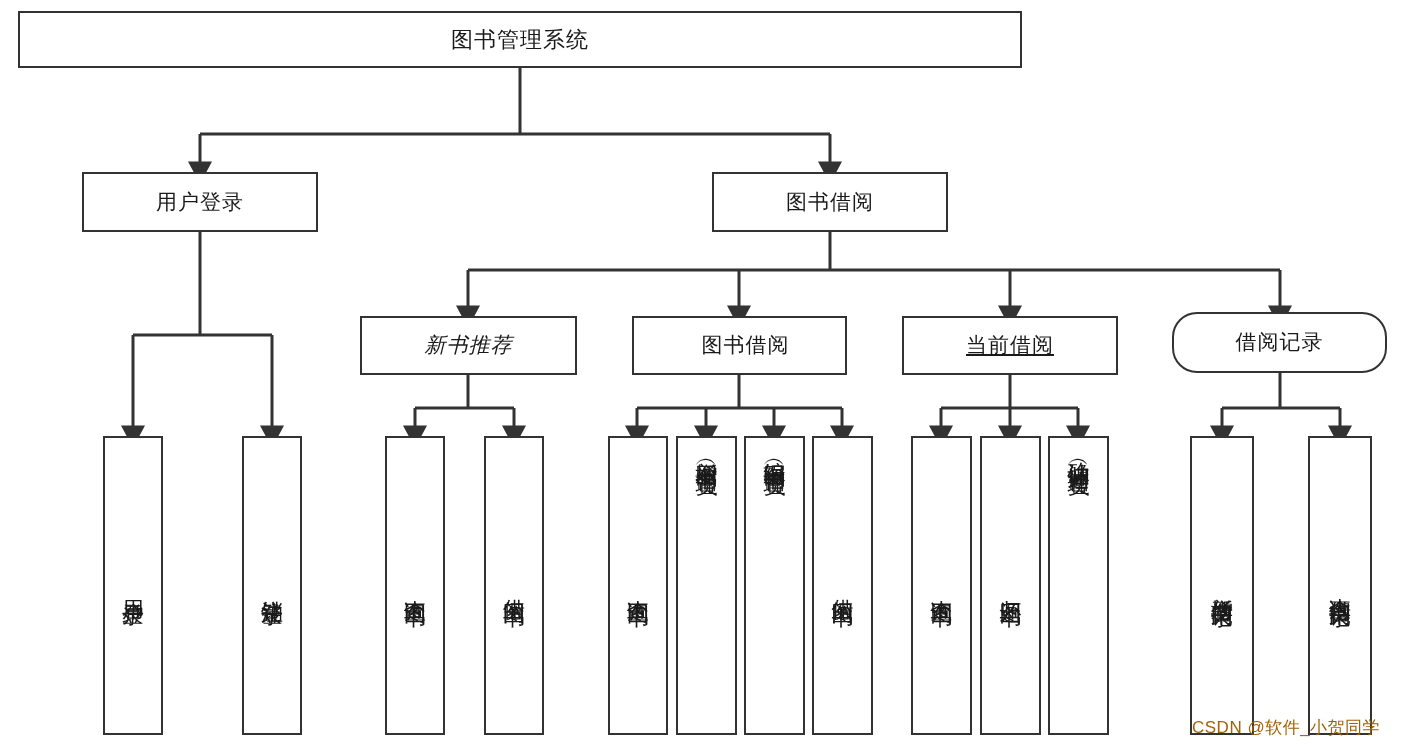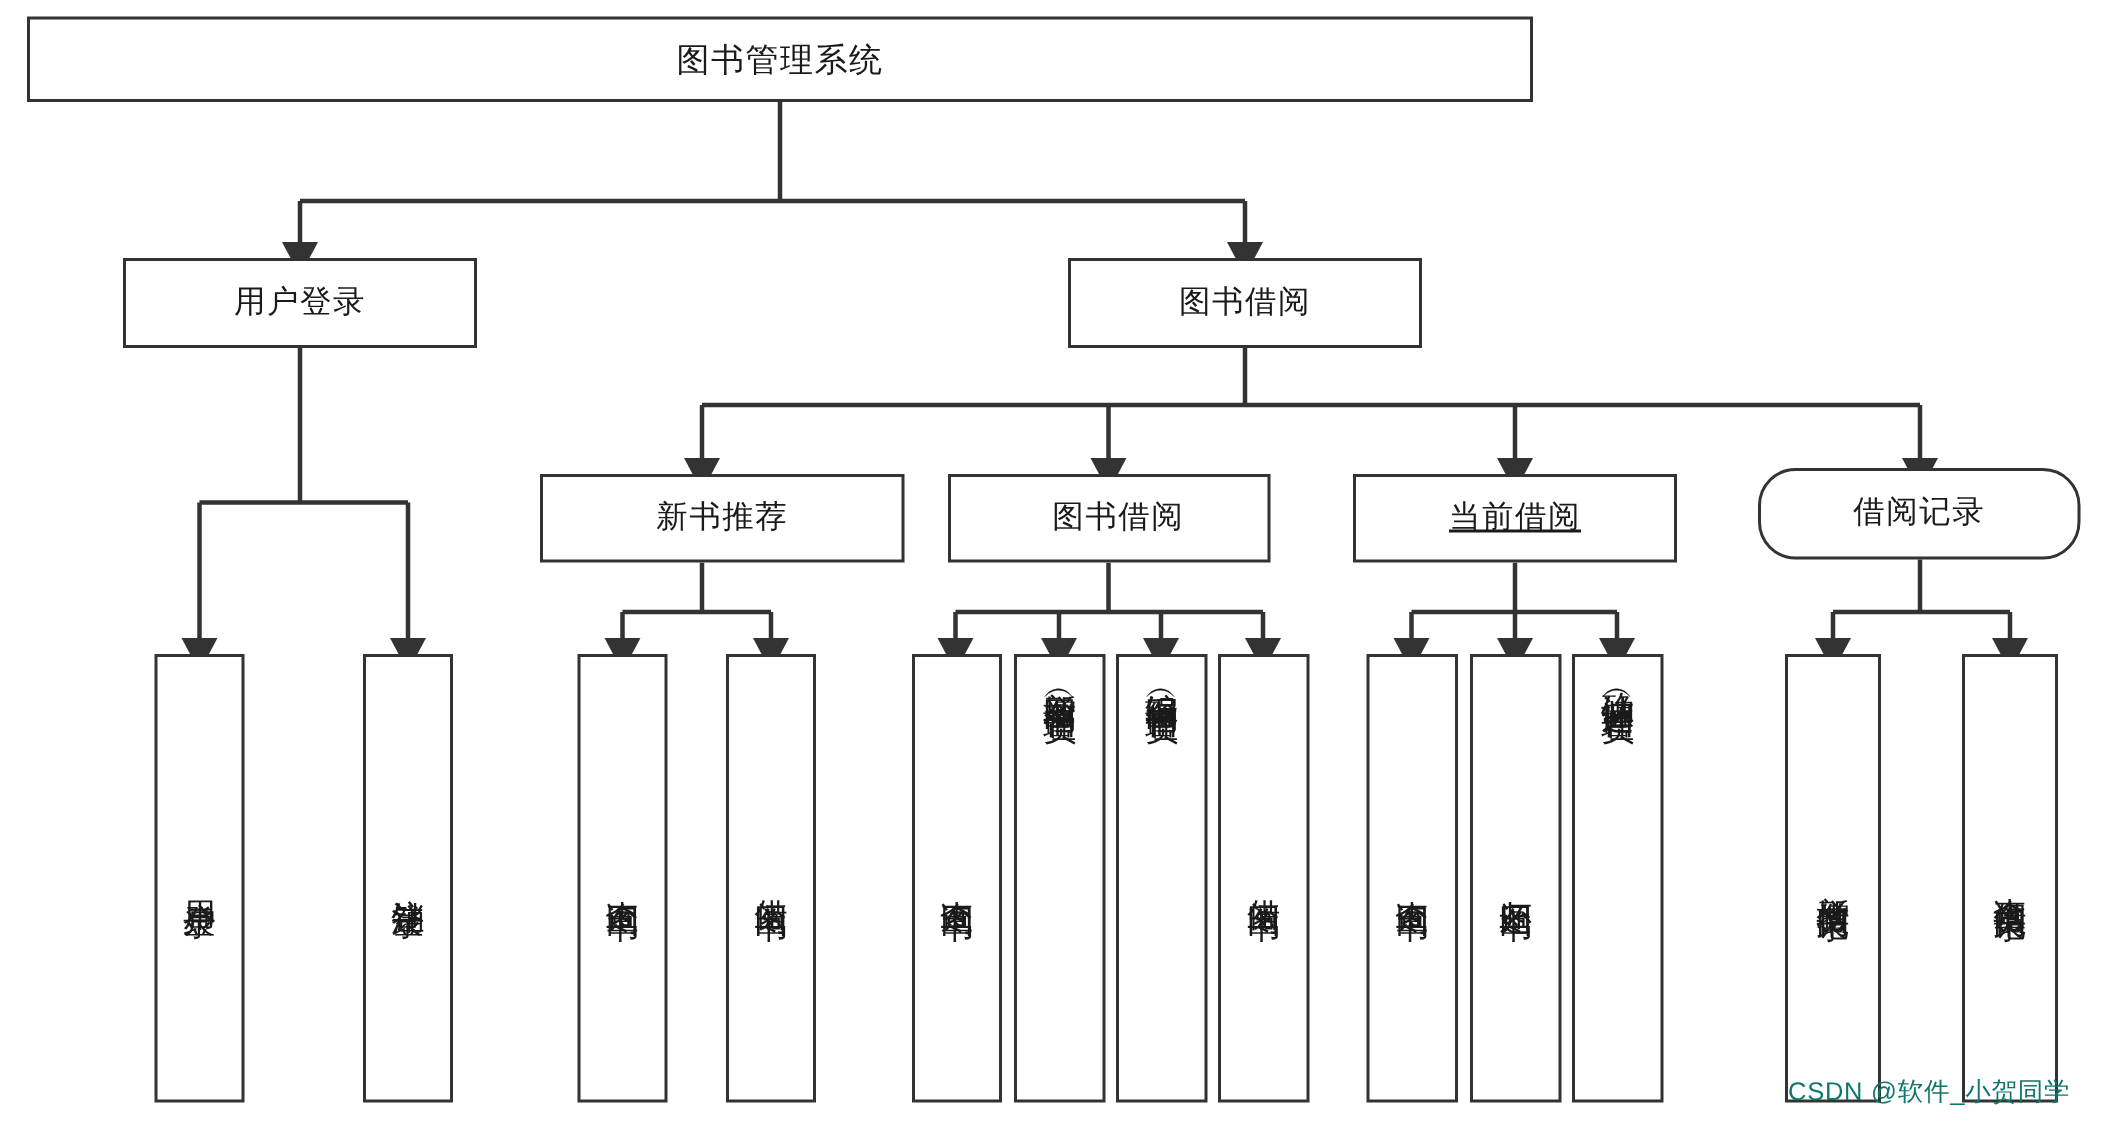--- a/index.html
+++ b/index.html
@@ -62,21 +62,21 @@
     line-height: 1.0;
     letter-spacing: 2px;
     -webkit-text-orientation: upright;
   }
   .node.vert.mid {
     align-items: center;
     padding-top: 0;
   }
   .watermark {
     position: absolute;
-    color: #0f766e;
+    color: #a16207;
     font-size: 17px;
     letter-spacing: 0.5px;
     white-space: nowrap;
     user-select: none;
   }
 </style>
 </head>
 <body>
 
 <div id="canvas">
@@ -137,21 +137,21 @@
     <span class="label">图书管理系统</span>
   </div>
 
   <div class="node horiz" style="left:82px; top:172px; width:236px; height:60px;">
     <span class="label">用户登录</span>
   </div>
   <div class="node horiz" style="left:712px; top:172px; width:236px; height:60px;">
     <span class="label">图书借阅</span>
   </div>
 
-  <div class="node horiz" style="left:360px; top:316px; width:243px; height:59px;">
+  <div class="node horiz" style="left:360px; top:316px; width:217px; height:59px;font-style:italic;">
     <span class="label">新书推荐</span>
   </div>
   <div class="node horiz" style="left:632px; top:316px; width:215px; height:59px;padding-left:12px;">
     <span class="label">图书借阅</span>
   </div>
   <div class="node horiz" style="left:902px; top:316px; width:216px; height:59px;text-decoration:underline;">
     <span class="label">当前借阅</span>
   </div>
   <div class="node horiz" style="left:1172px; top:312px; width:215px; height:61px;border-radius:25px;">
     <span class="label">借阅记录</span>

